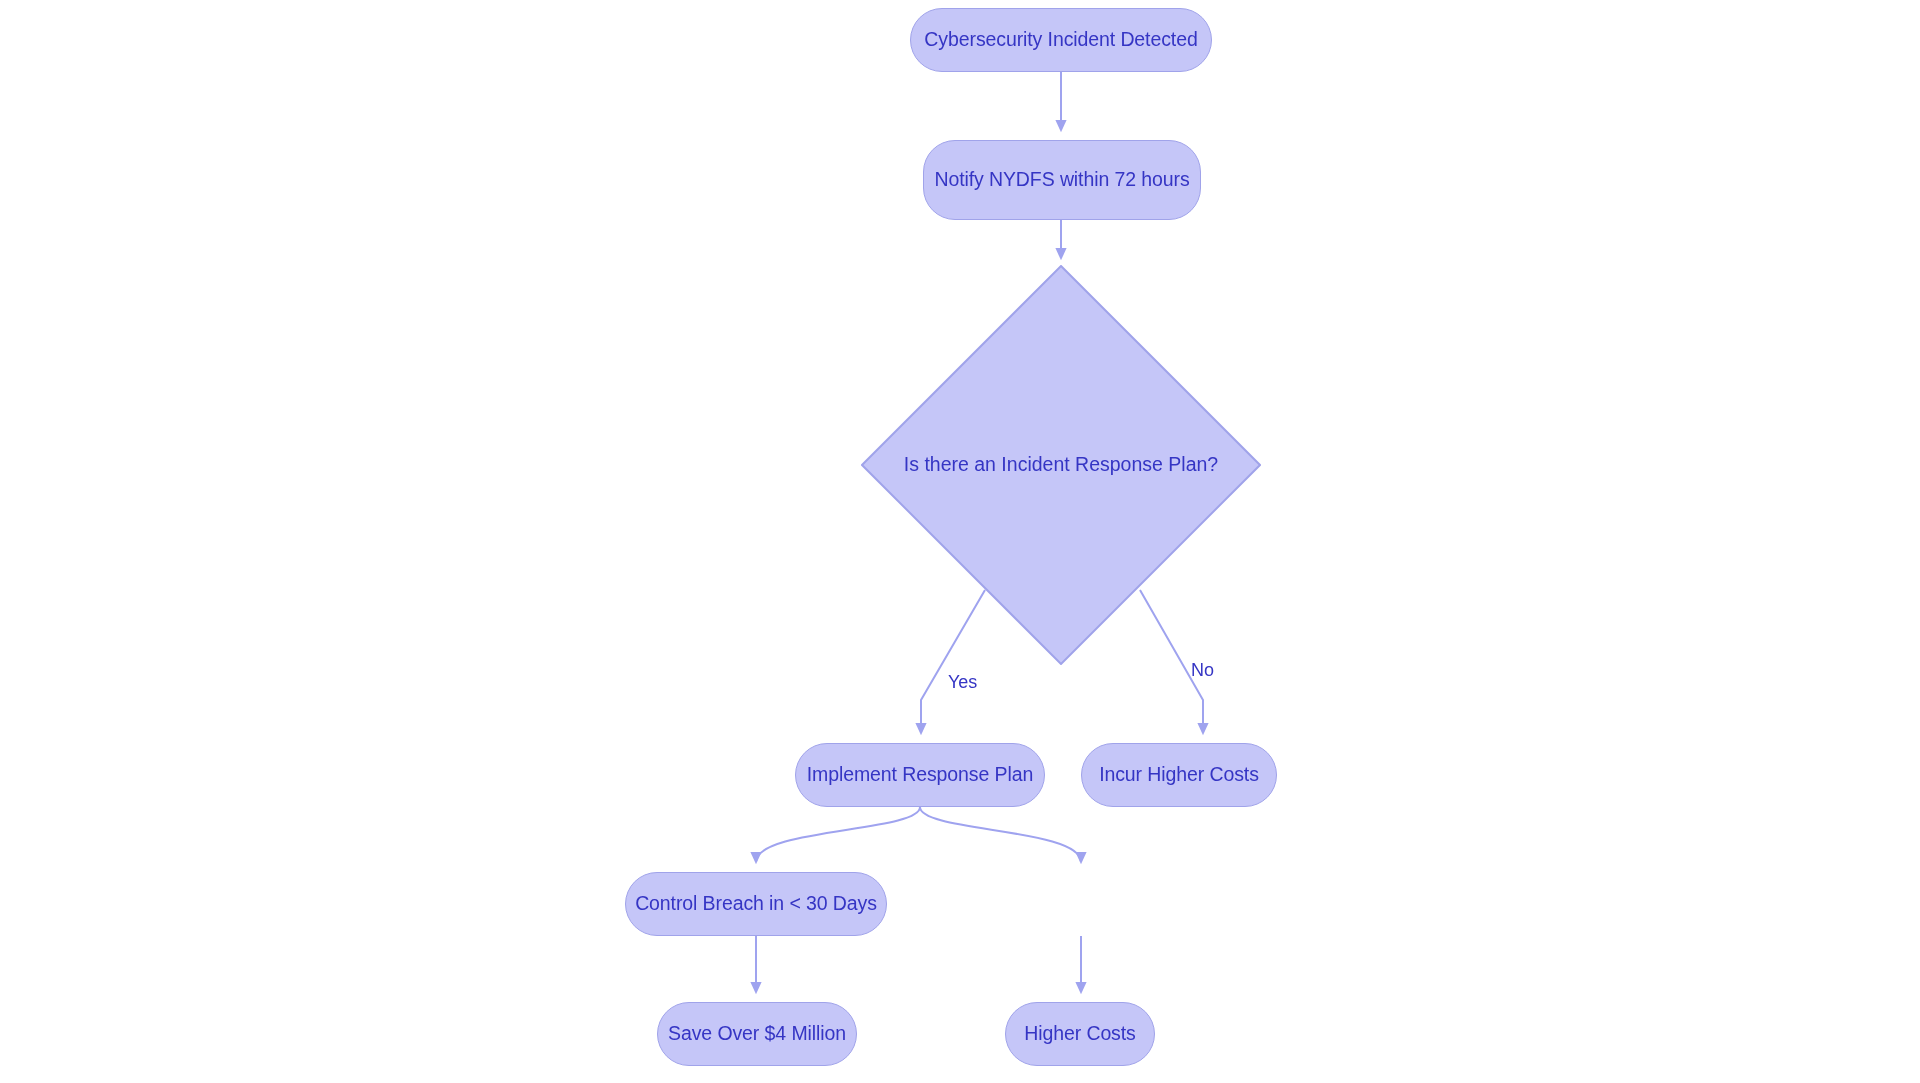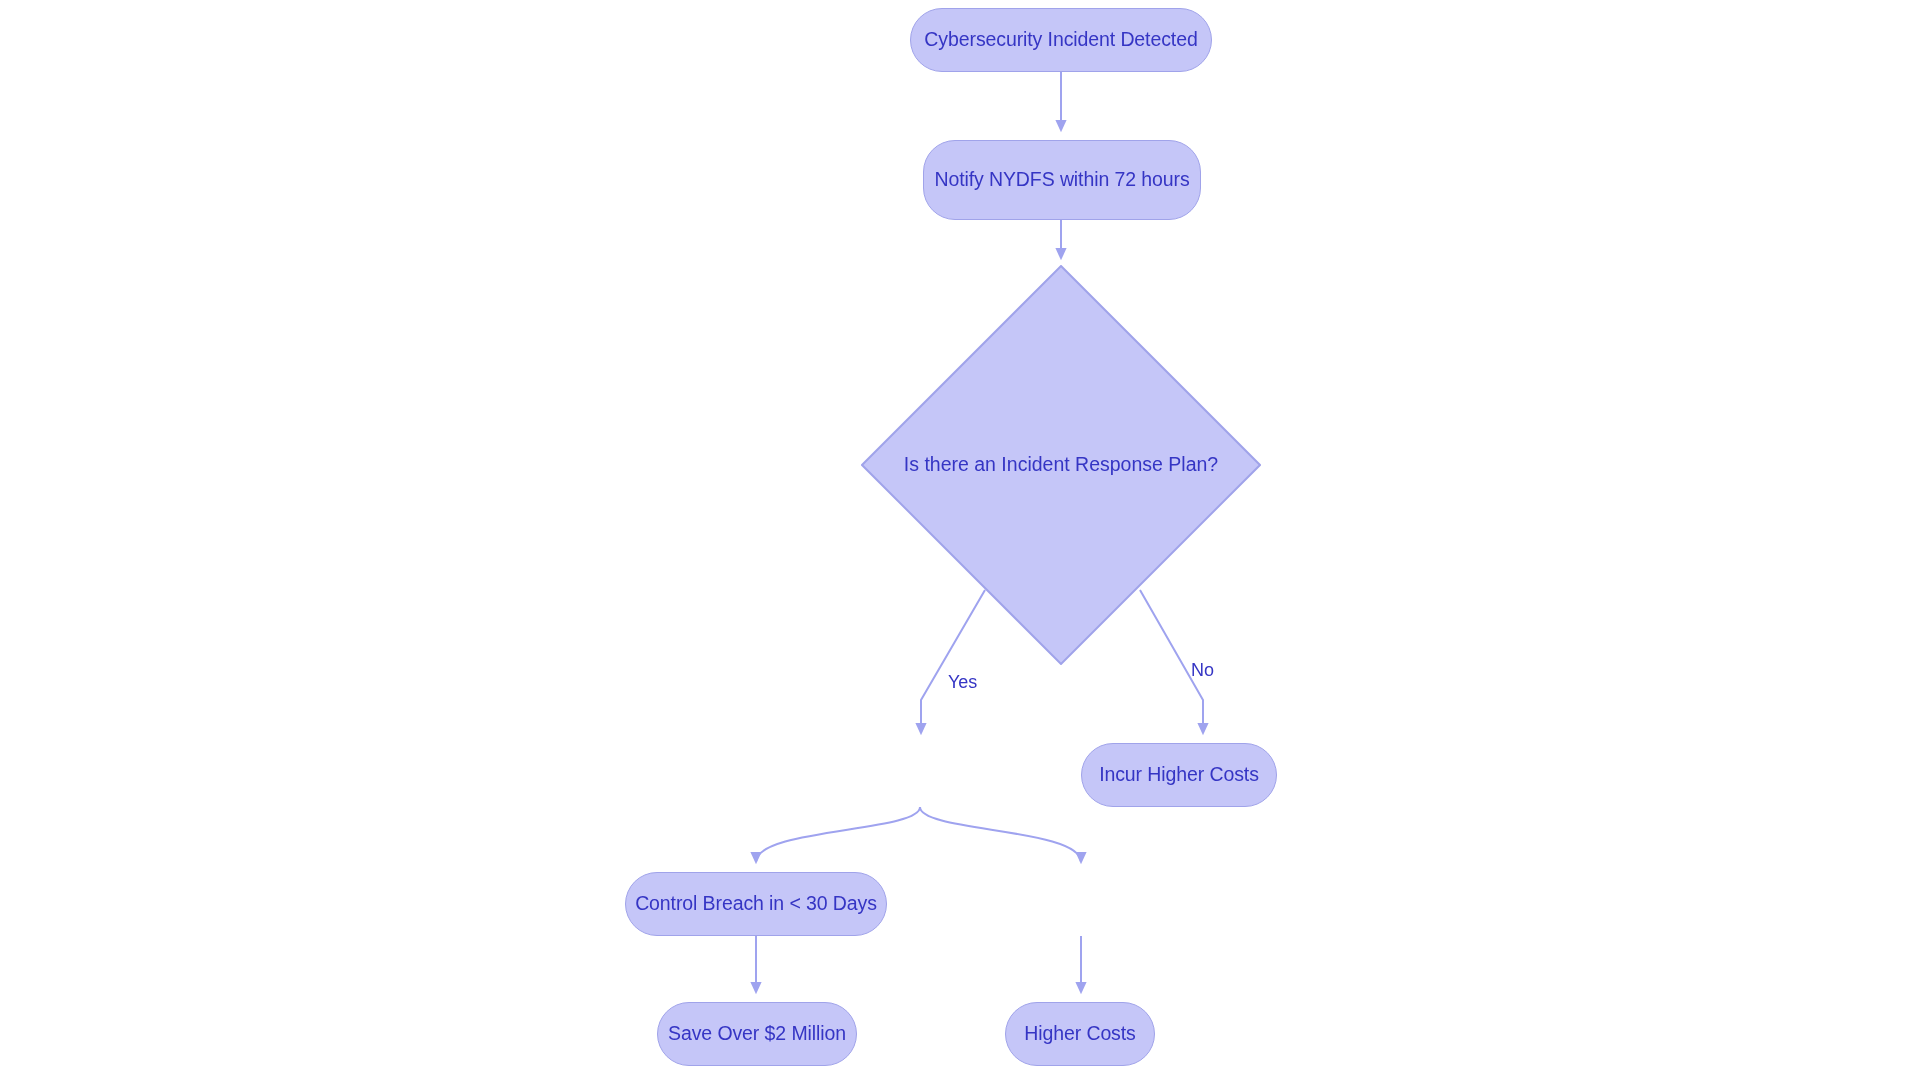--- a/index.html
+++ b/index.html
@@ -117,32 +117,35 @@
     <span class="node-label">Notify NYDFS within 72 hours</span>
   </div>
 
   <div class="decision" style="left:861px; top:265px; width:400px; height:400px;">
     <svg class="diamond-shape" viewBox="0 0 400 400" preserveAspectRatio="none" xmlns="http://www.w3.org/2000/svg">
       <polygon points="200,1 399,200 200,399 1,200" fill="#c5c6f8" stroke="#a0a3ea" stroke-width="2"></polygon>
     </svg>
     <span class="node-label">Is there an Incident Response Plan?</span>
   </div>
 
+  <div class="node rounded" style="left:795px; top:743px; width:250px; height:64px;">
+    <span class="node-label">Implement Response Plan</span>
+  </div>
 
   <div class="node rounded" style="left:1081px; top:743px; width:196px; height:64px;">
     <span class="node-label">Incur Higher Costs</span>
   </div>
 
   <div class="node rounded" style="left:625px; top:872px; width:262px; height:64px;">
     <span class="node-label">Control Breach in &lt; 30 Days</span>
   </div>
 
 
   <div class="node rounded" style="left:657px; top:1002px; width:200px; height:64px;">
-    <span class="node-label">Save Over $2 Million</span>
+    <span class="node-label">Save Over $4 Million</span>
   </div>
 
   <div class="node rounded" style="left:1005px; top:1002px; width:150px; height:64px;">
     <span class="node-label">Higher Costs</span>
   </div>
 
   <div class="edge-label" style="left:908px; top:672px;margin-left:40px;">Yes</div>
 
   <div class="edge-label" style="left:1191px; top:660px;">No</div>
 

